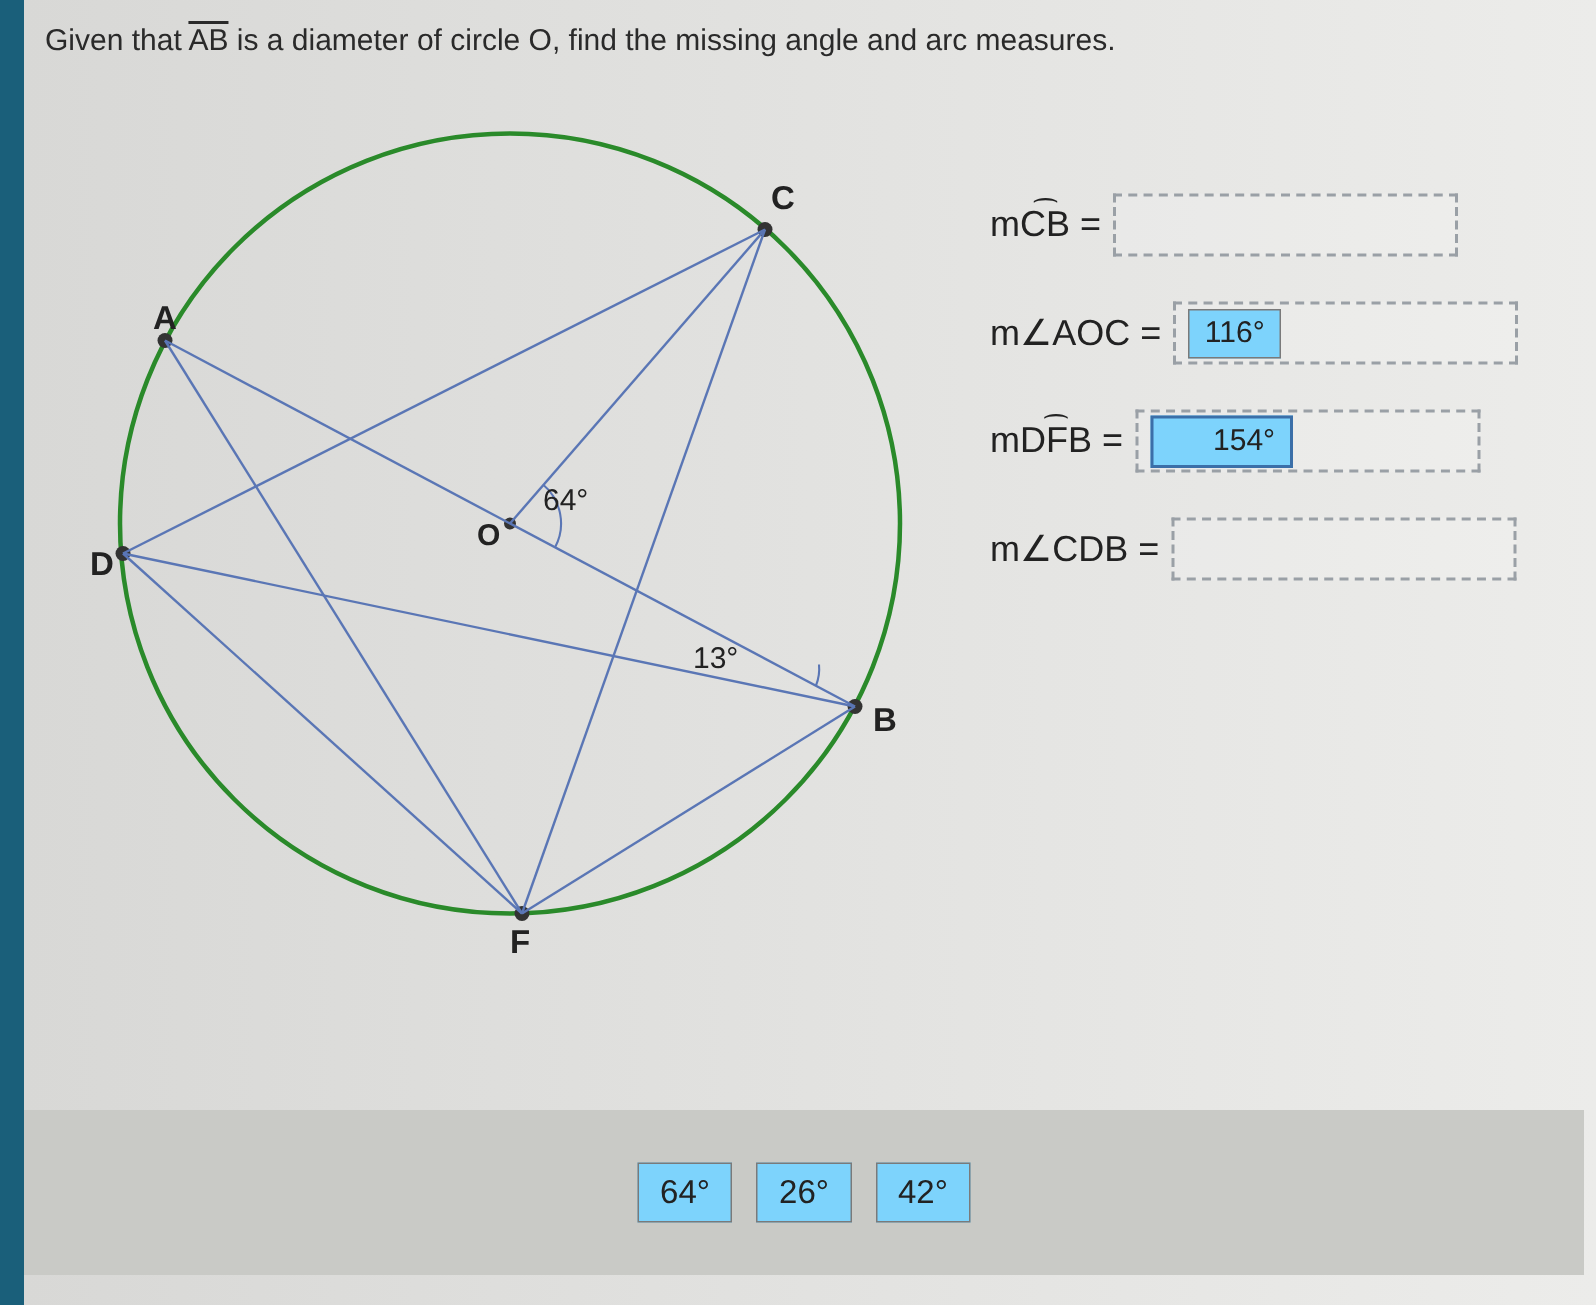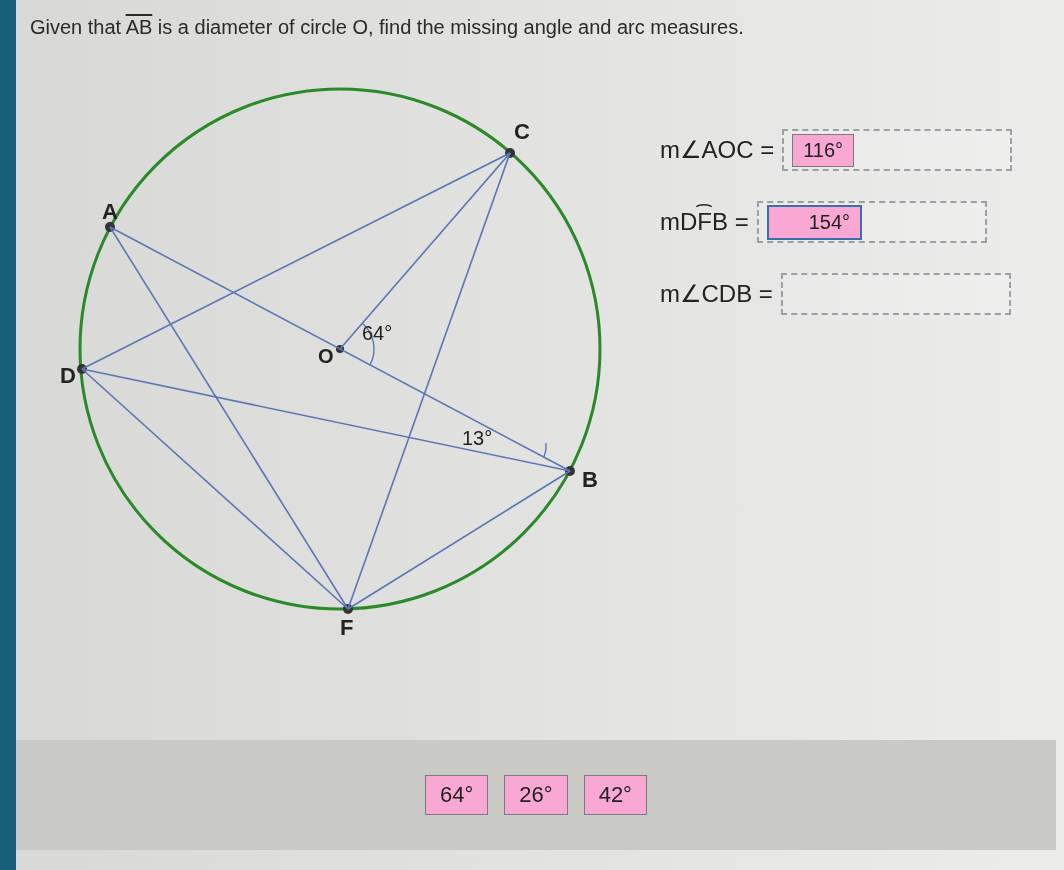--- a/index.html
+++ b/index.html
@@ -63,21 +63,21 @@
     border: 2px dashed #9aa0a6;
     min-width: 230px;
     height: 42px;
     display: flex;
     align-items: center;
     padding: 0 8px;
     gap: 6px;
     background: rgba(255,255,255,0.15);
   }
   .chip {
-    background: #f9a8d4;
+    background: #7dd3fc;
     border: 1.5px solid #7a7a7a;
     padding: 4px 10px;
     font-size: 20px;
     color: #222;
     display: inline-block;
   }
   .chip.selected {
     border: 2px solid #3b6fa8;
     padding-left: 40px;
   }
@@ -144,20 +144,28 @@
       <text x="484" y="80" font-size="22" font-weight="bold" fill="#222">C</text>
       <text x="30" y="324" font-size="22" font-weight="bold" fill="#222">D</text>
       <text x="310" y="576" font-size="22" font-weight="bold" fill="#222">F</text>
       <text x="288" y="304" font-size="20" font-weight="bold" fill="#222">O</text>
       <text x="332" y="281" font-size="20" fill="#222">64°</text>
       <text x="432" y="386" font-size="20" fill="#222">13°</text>
     </svg>
 
     <div class="answer-col">
 
+      <div class="answer-row">
+        <span class="label-txt">
+          <span>m</span><span class="arc">CB</span> <span>=</span>
+        </span>
+        <div class="drop-zone">
+          <span></span>
+        </div>
+      </div>
 
       <div class="answer-row">
         <span class="label-txt">m∠AOC =</span>
         <div class="drop-zone">
           <span class="chip">116°</span>
         </div>
       </div>
 
 
       <div class="answer-row">

